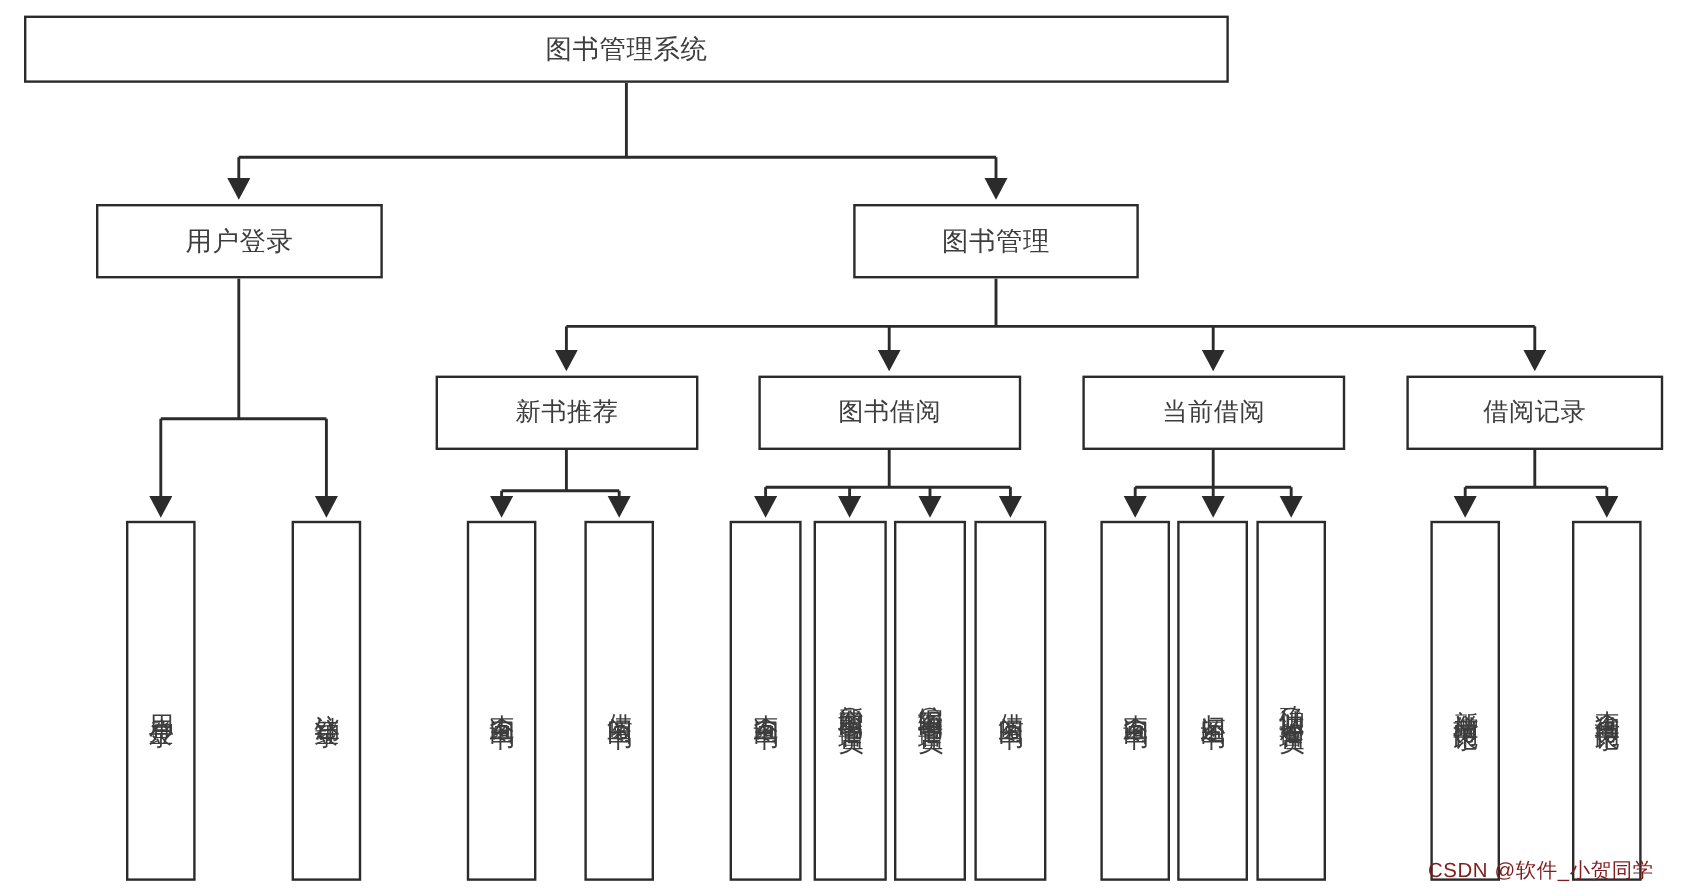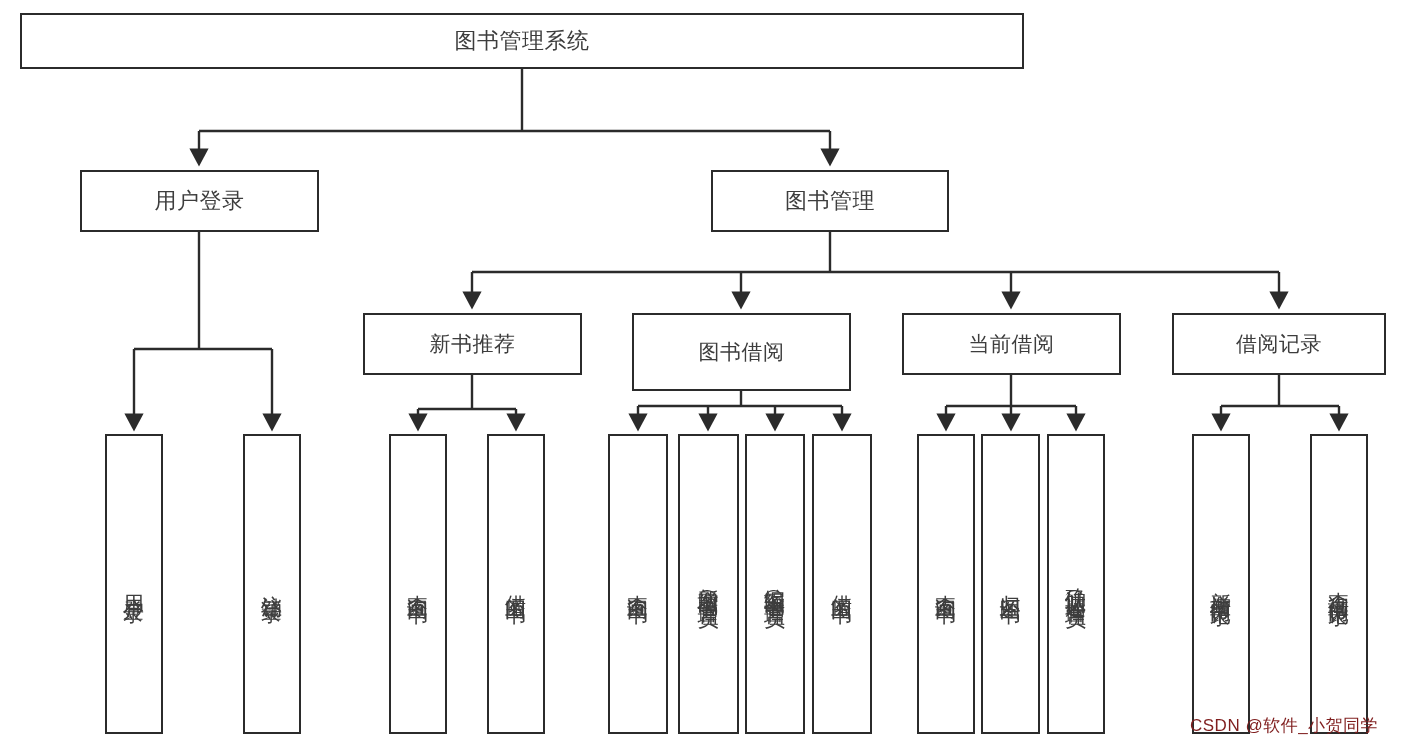--- a/index.html
+++ b/index.html
@@ -134,21 +134,21 @@
   <div class="node level1" style="left: 80px; top: 170px; width: 239px; height: 62px; border-color: rgb(43, 43, 43); background: rgb(255, 255, 255);">
     <span class="label" style="color: rgb(61, 61, 61);">用户登录</span>
   </div>
   <div class="node level2" style="left: 363px; top: 313px; width: 219px; height: 62px; border-color: rgb(43, 43, 43); background: rgb(255, 255, 255);">
     <span class="label" style="color: rgb(61, 61, 61);">新书推荐</span>
   </div>
 
   <div class="node level1" style="left: 711px; top: 170px; width: 238px; height: 62px; border-color: rgb(43, 43, 43); background: rgb(255, 255, 255);">
     <span class="label" style="color: rgb(61, 61, 61);">图书管理</span>
   </div>
-  <div class="node level2" style="left: 632px; top: 313px; width: 219px; height: 78px; border-color: rgb(43, 43, 43); background: rgb(255, 255, 255);">
+  <div class="node level2" style="left: 632px; top: 313px; width: 219px; height: 62px; border-color: rgb(43, 43, 43); background: rgb(255, 255, 255);">
     <span class="label" style="color: rgb(61, 61, 61);">图书借阅</span>
   </div>
   <div class="node level2" style="left: 1172px; top: 313px; width: 214px; height: 62px; border-color: rgb(43, 43, 43); background: rgb(255, 255, 255);">
     <span class="label" style="color: rgb(61, 61, 61);">借阅记录</span>
   </div>
   <div class="node level2" style="left: 902px; top: 313px; width: 219px; height: 62px; border-color: rgb(43, 43, 43); background: rgb(255, 255, 255);">
     <span class="label" style="color: rgb(61, 61, 61);">当前借阅</span>
   </div>
 
   <div class="node vertical" style="left: 105px; top: 434px; width: 58px; height: 300px; border-color: rgb(43, 43, 43); background: rgb(255, 255, 255);">

